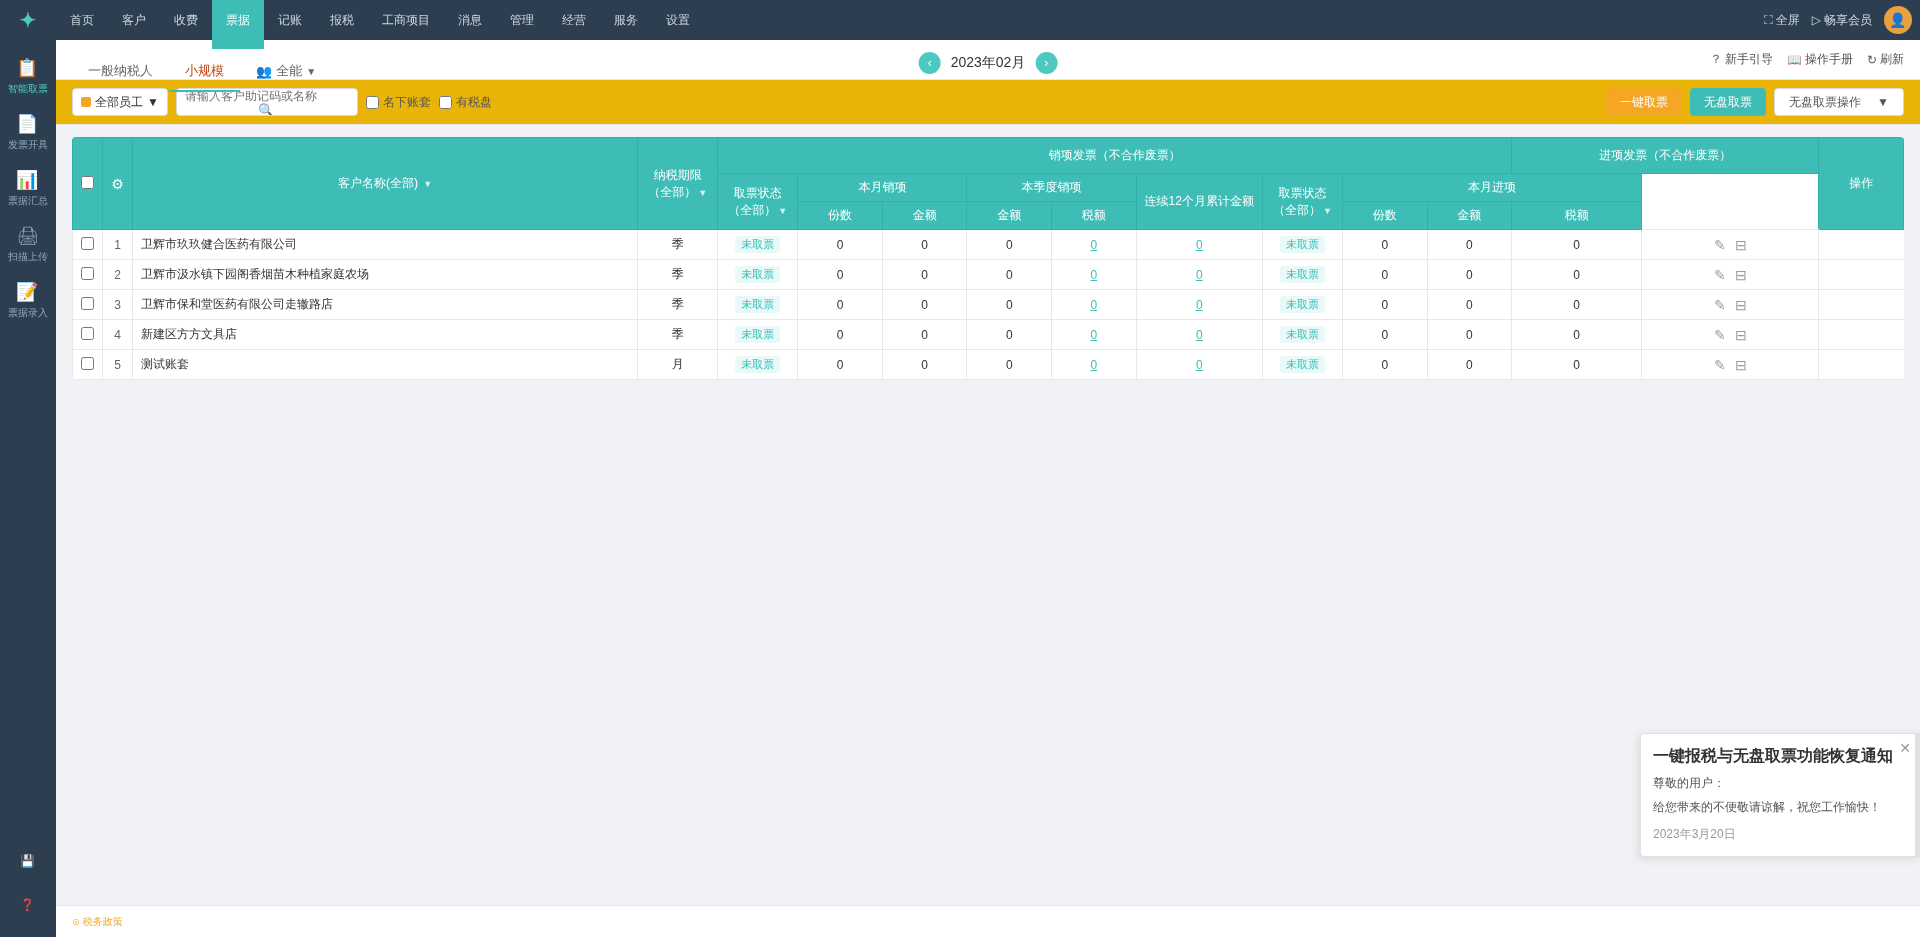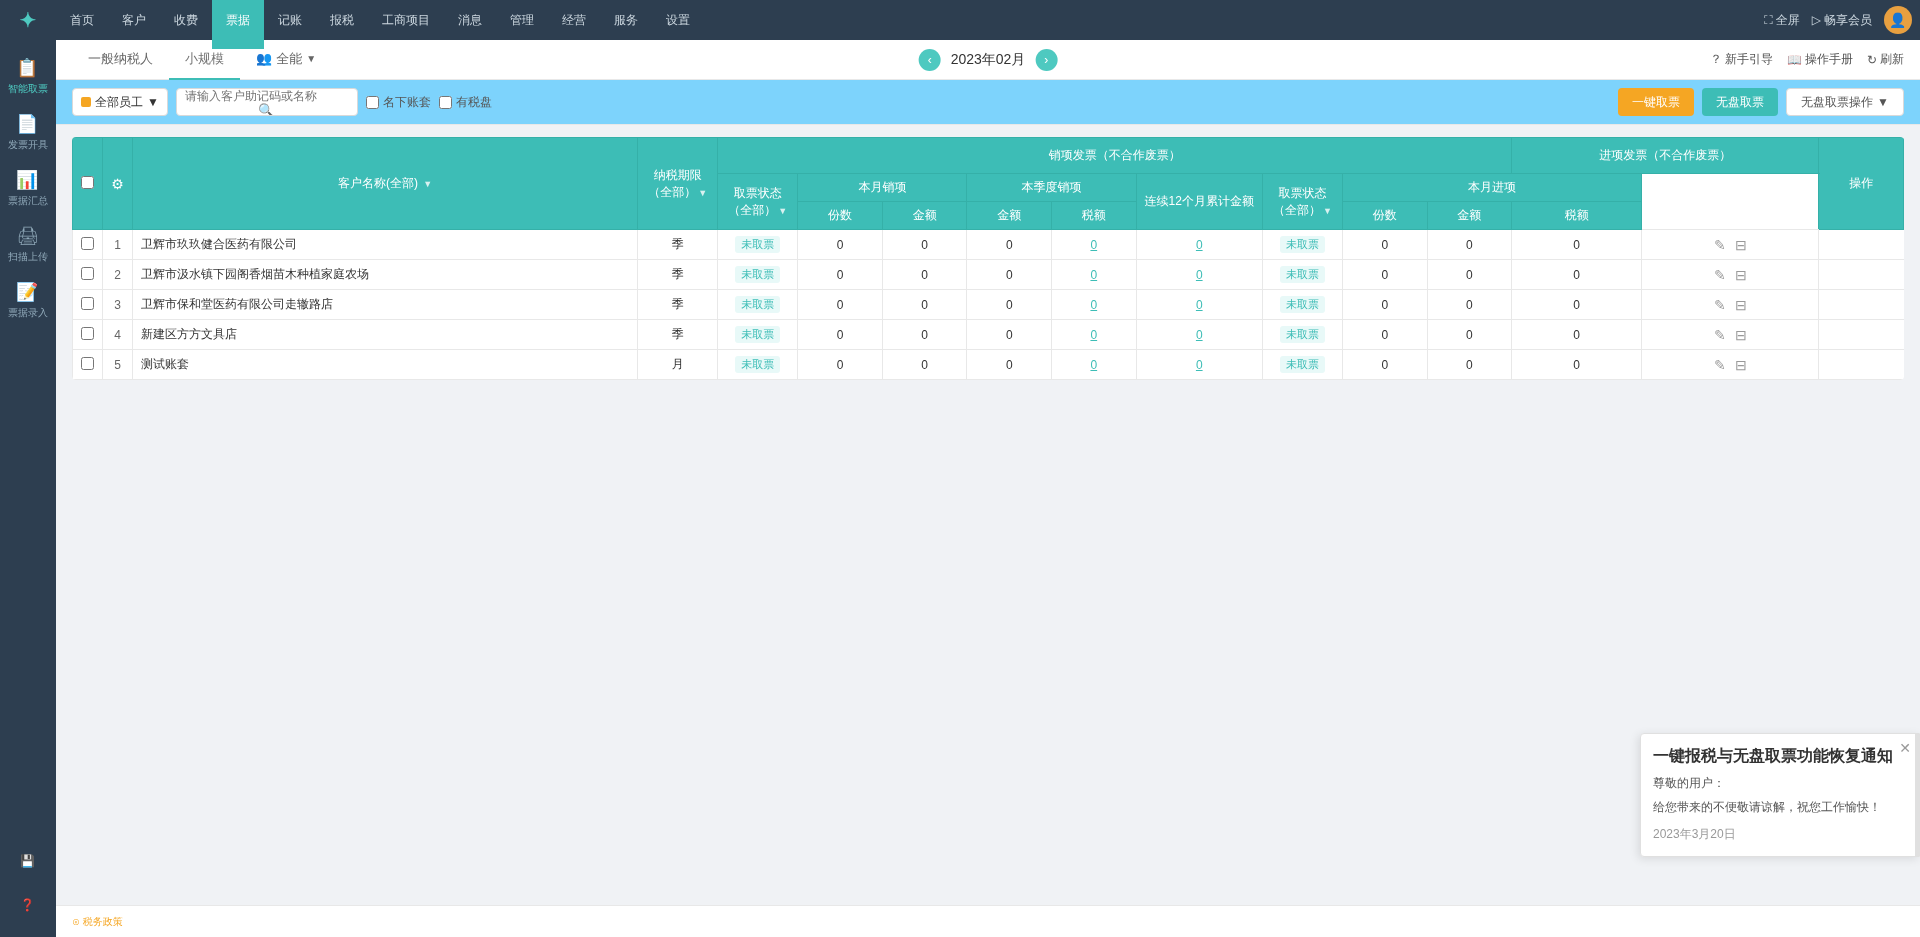--- a/index.html
+++ b/index.html
@@ -113,37 +113,36 @@
       margin-left: 56px;
       min-height: calc(100vh - 40px);
       background: #f0f2f5;
     }
 
     
     .sub-tabs {
       background: #fff;
       border-bottom: 1px solid #e8e8e8;
       display: flex;
-      align-items: center;
-      padding: 0 16px;
+      padding: 12px 16px;
       height: 40px;
       position: relative;
     }
     .sub-tab {
       padding: 0 16px;
       height: 40px;
       display: flex;
       align-items: center;
       cursor: pointer;
       font-size: 13px;
       color: #666;
       border-bottom: 2px solid transparent;
     }
     .sub-tab.active {
-      color: #737373;
+      color: #c2410c;
       border-bottom: 2px solid #3dbdb6;
       font-weight: 500;
     }
     .sub-tab-icon { margin-right: 4px; }
     .sub-tabs-right {
       margin-left: auto;
       display: flex;
       align-items: center;
       gap: 14px;
       color: #555;
@@ -166,21 +165,21 @@
       border-radius: 50%;
       display: flex; align-items: center; justify-content: center;
       color: #fff;
       cursor: pointer;
       font-size: 12px;
     }
     .date-nav .date-text { font-size: 14px; color: #333; font-weight: 500; }
 
     
     .toolbar {
-      background: #7dd3fc;
+      background: #eab308;
       border-bottom: 1px solid #e8e8e8;
       padding: 8px 16px;
       display: flex;
       align-items: center;
       gap: 8px;
     }
     .employee-select {
       border: 1px solid #d9d9d9;
       border-radius: 4px;
       padding: 4px 8px;
@@ -262,21 +261,21 @@
       background: #fff;
       color: #555;
       border: 1px solid #d9d9d9;
       border-radius: 4px;
       padding: 0 14px;
       height: 28px;
       cursor: pointer;
       font-size: 12px;
       display: flex;
       align-items: center;
-      gap: 4px;
+      gap: 16px;
     }
 
     
     .table-wrap {
       padding: 12px 16px;
       overflow-x: auto;
     }
     table {
       width: 100%;
       border-collapse: collapse;

